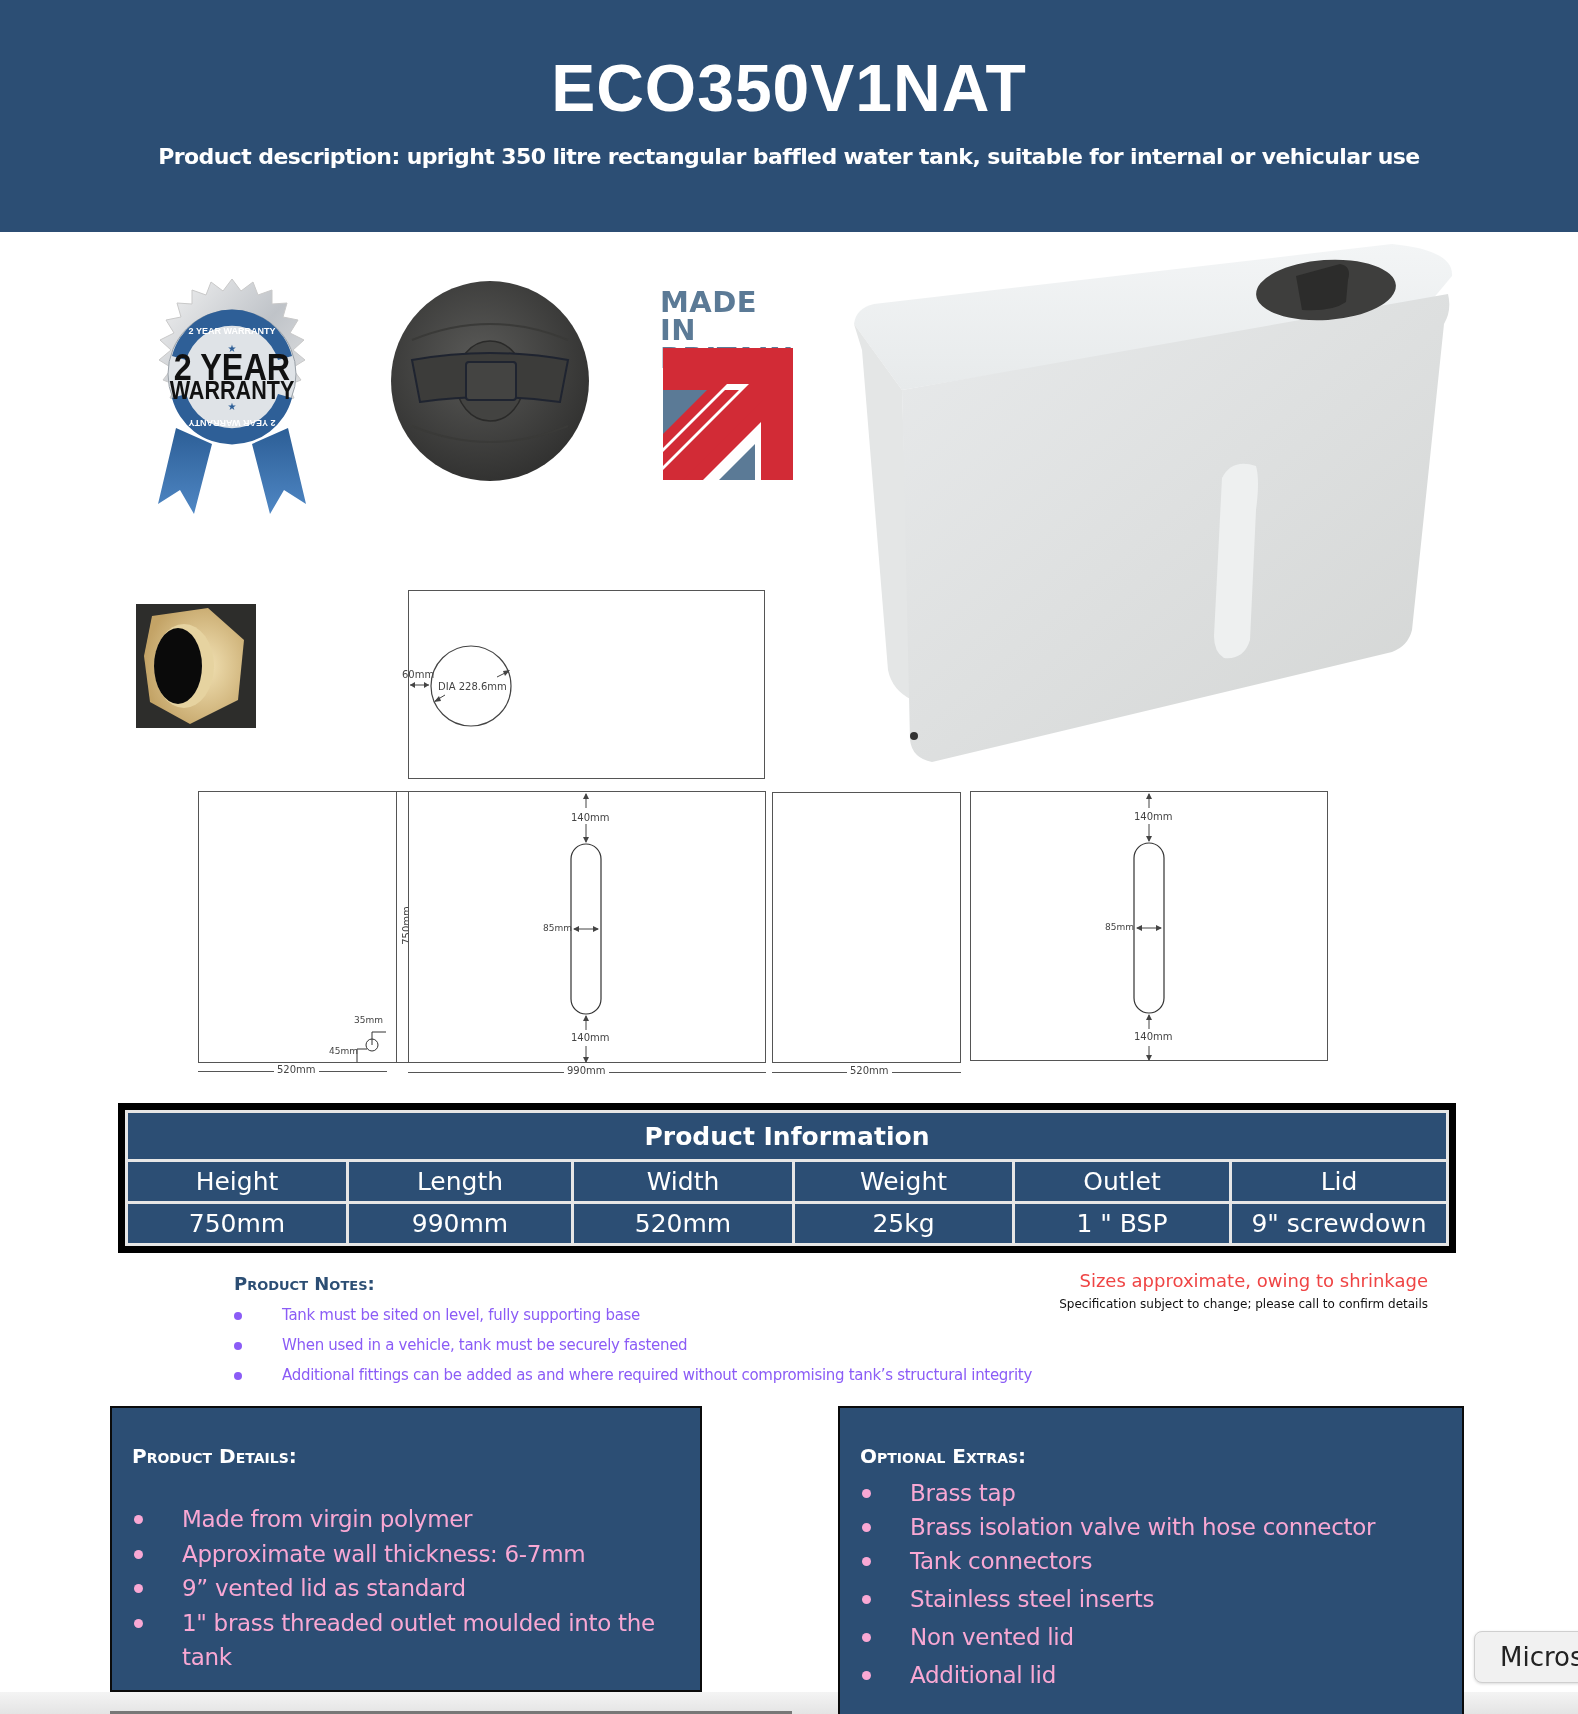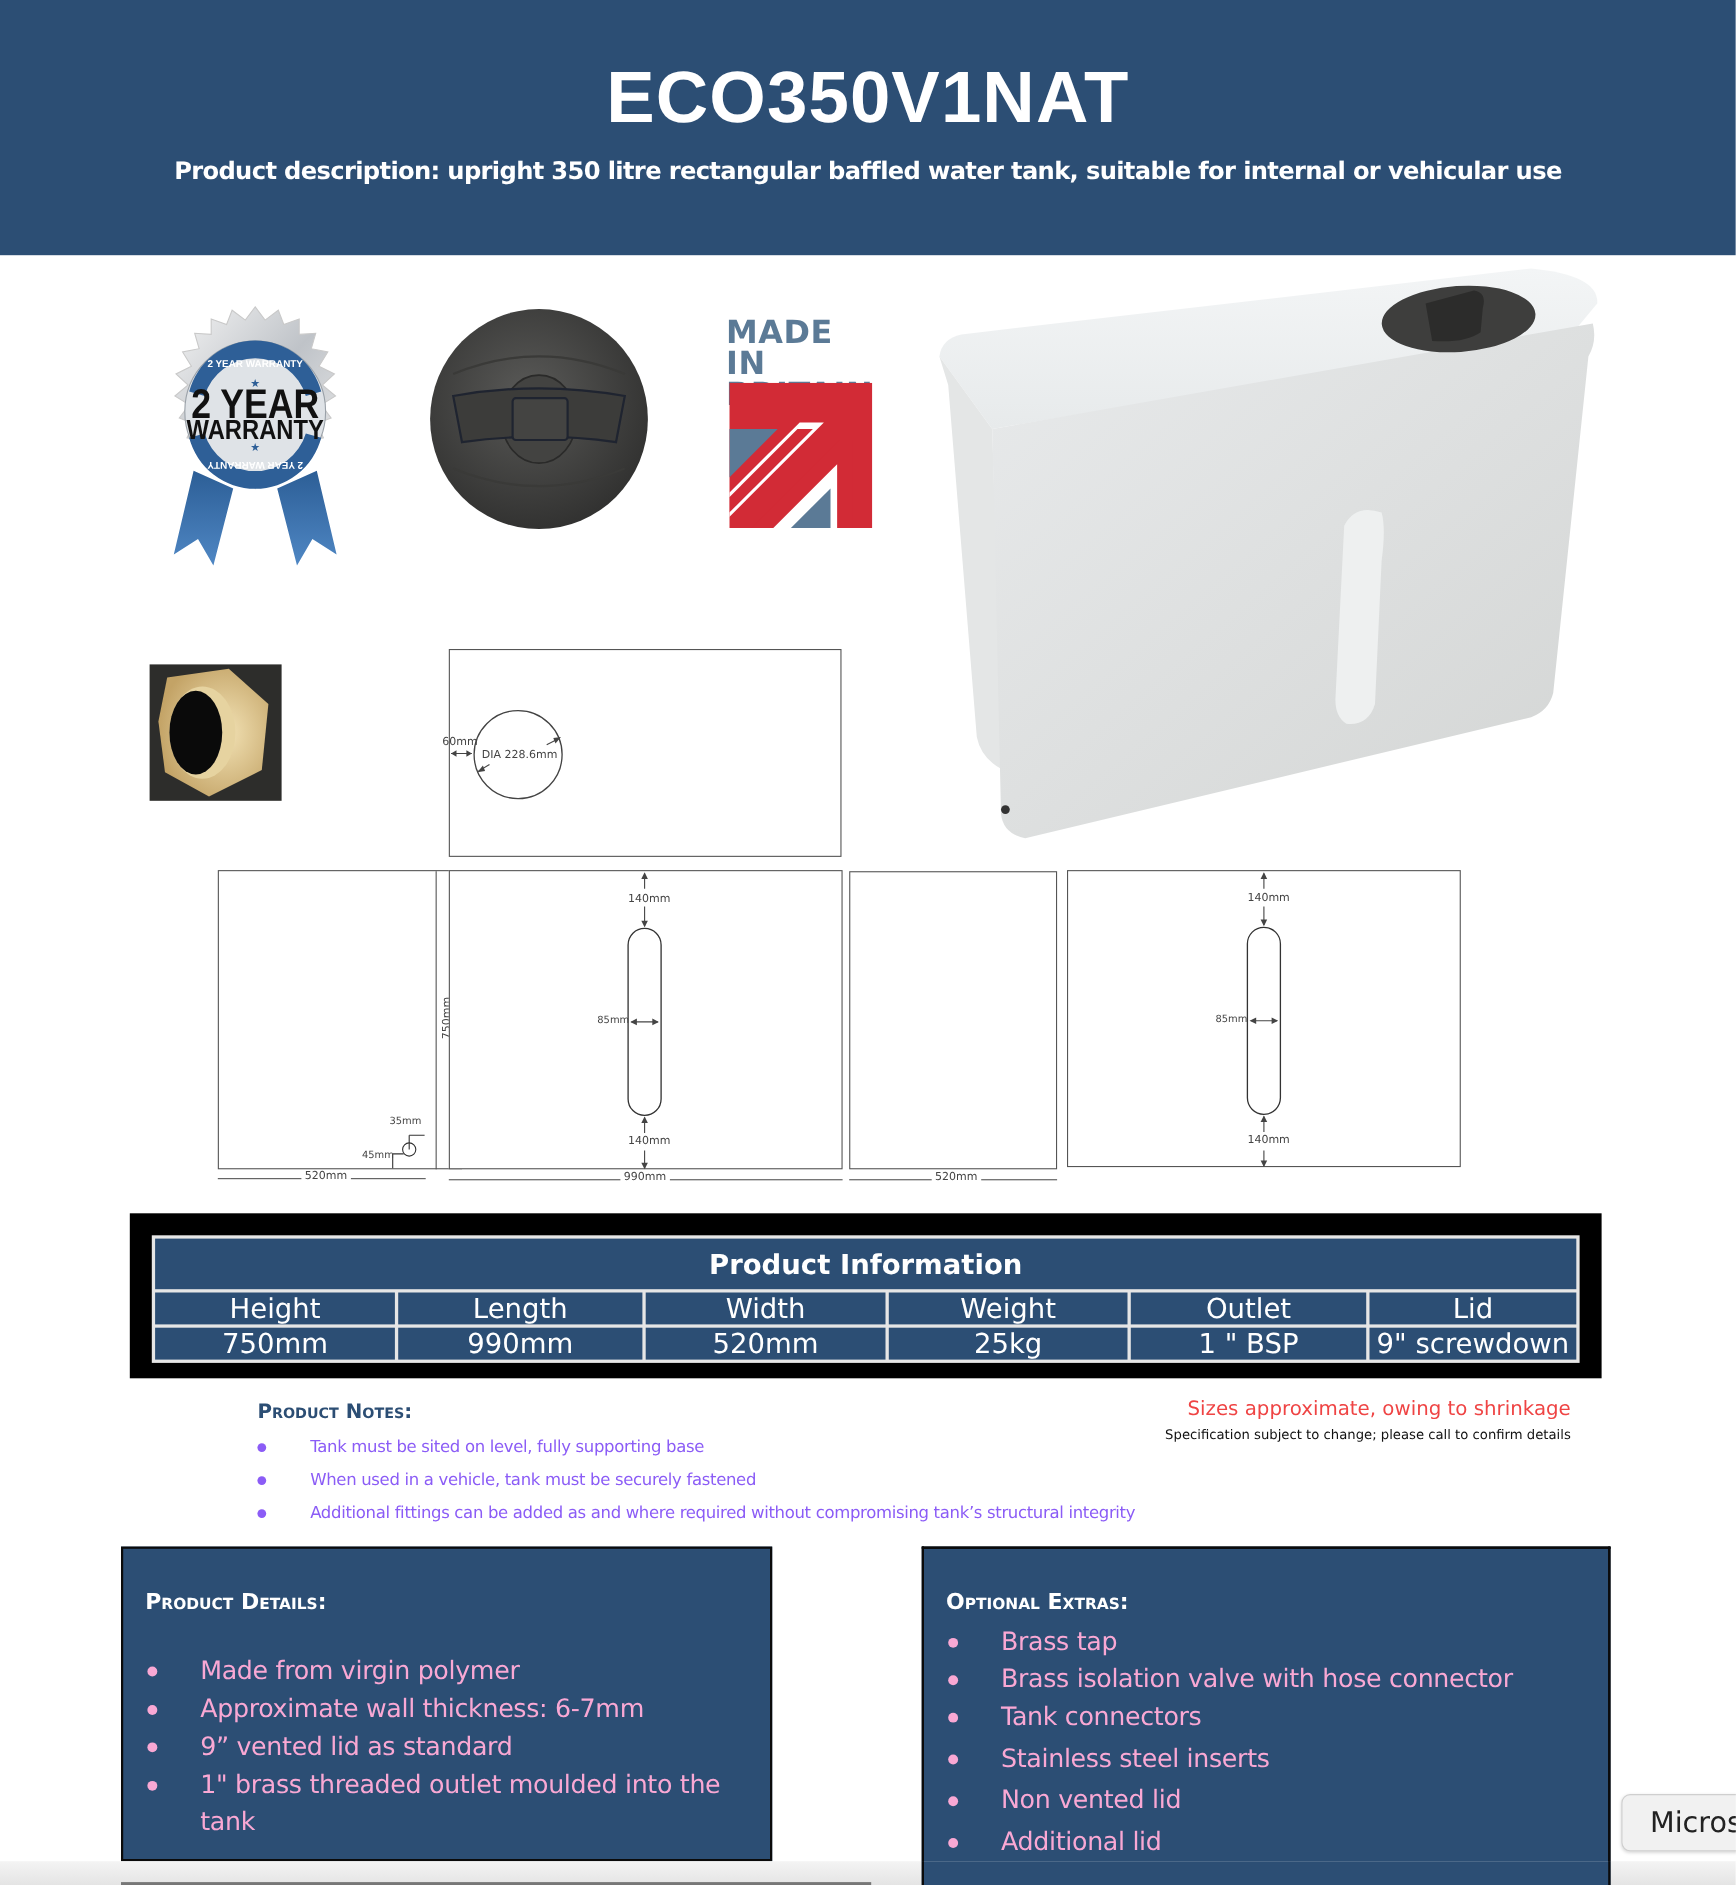--- a/index.html
+++ b/index.html
@@ -41,21 +41,21 @@
 
     
     .drawing { position: absolute; border: 1.5px solid #555; background: #fff; }
     .dim-text { position: absolute; font-family: "DejaVu Sans", sans-serif; font-size: 10px; color: #444; white-space: nowrap; }
     .dim-line { position: absolute; background: #555; }
     .svg-layer { position: absolute; left: 0; top: 0; }
 
     
     .info-table {
       position: absolute; left: 118px; top: 1103px; width: 1338px; height: 150px;
-      background: #000; padding: 20px;
+      background: #000; padding: 7px;
     }
     .info-table table { width: 100%; height: 100%; border-collapse: separate; border-spacing: 3px 3px; background: #e6e6e6; }
     .info-table td {
       background: #2c4e74; color: #fff; text-align: center;
       font-family: "DejaVu Sans", sans-serif; font-size: 25px;
     }
     .info-table td.caption { font-weight: bold; font-size: 25px; height: 46px; }
 
     
     .notes-title {

